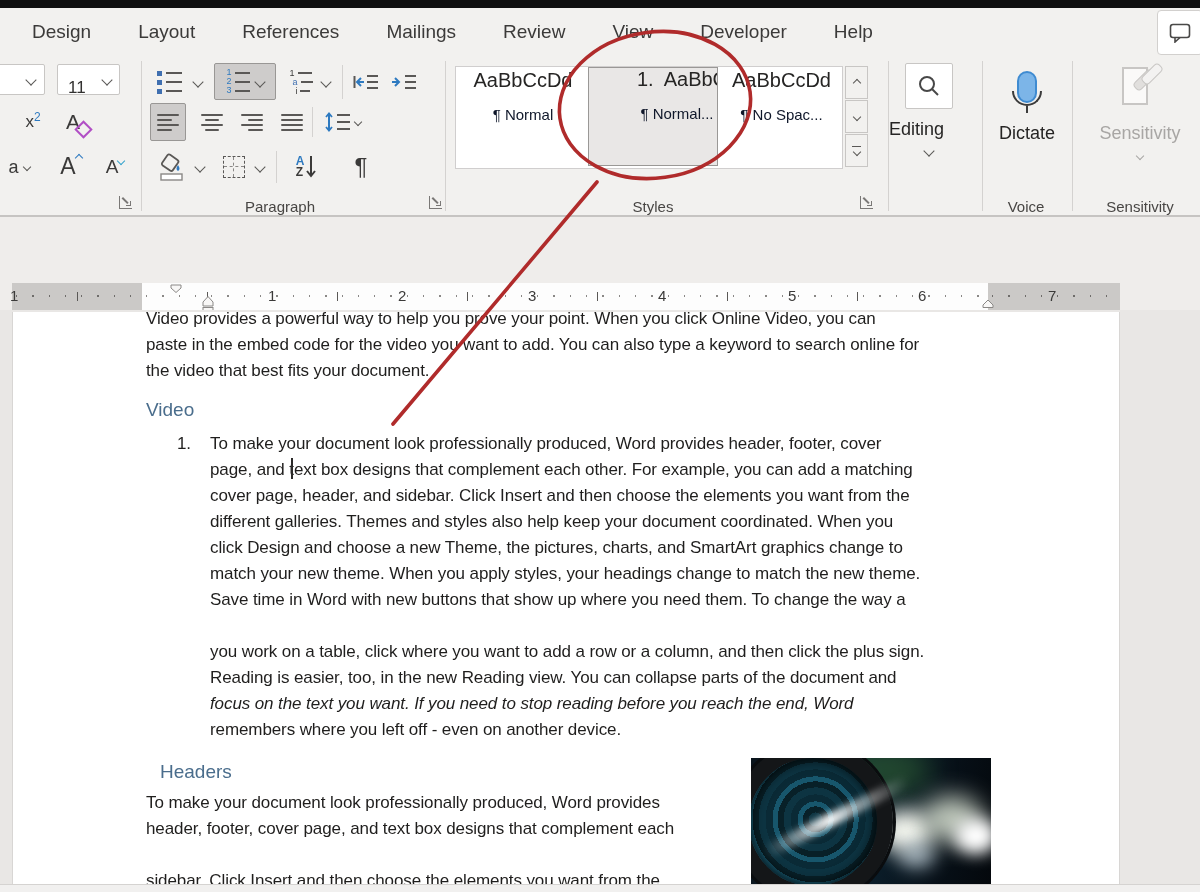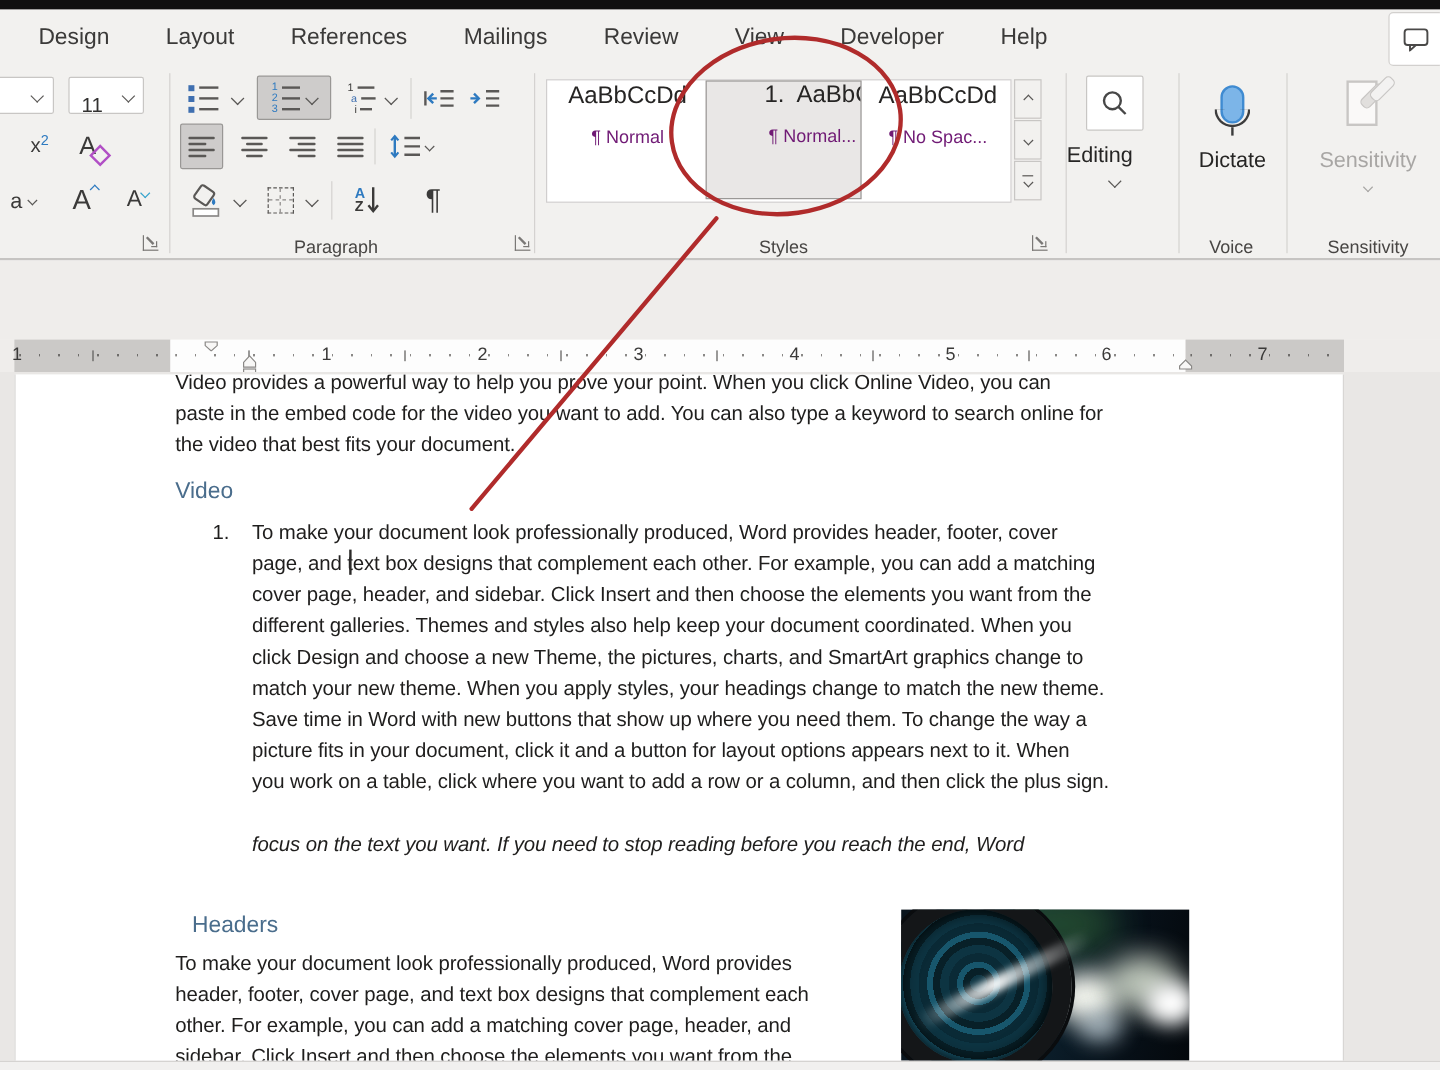--- a/index.html
+++ b/index.html
@@ -25,21 +25,21 @@
   .bars i{display:block;height:2px;background:#5a5856;border-radius:1px;}
   .bluetx{color:#2e7ac0;}
   .grouplabel{font-size:15px;color:#484644;text-align:center;}
   .lnch{width:12px;height:12px;border-left:1px solid #7a7876;border-bottom:1px solid #7a7876;}
   .lnch i{position:absolute;left:3px;top:1px;width:8px;height:1.5px;background:#7a7876;transform:rotate(45deg);transform-origin:left top;display:block;}
   .lnch u{position:absolute;right:1px;bottom:2px;width:4px;height:4px;border-right:1.5px solid #7a7876;border-bottom:1.5px solid #7a7876;display:block;}
   
   .gallery{left:455px;top:11px;width:388px;height:103px;background:#fff;border:1px solid #d0cece;box-sizing:border-box;}
   .stylecard{position:absolute;top:3px;height:95px;text-align:center;}
   .stylecard .prev{font-size:20px;color:#262524;white-space:pre;overflow:hidden;}
-  .stylecard .nm{font-size:15px;color:#701a75;margin-top:14px;white-space:nowrap;overflow:hidden;}
+  .stylecard .nm{font-size:15px;color:#0f172a;margin-top:14px;white-space:nowrap;overflow:hidden;}
   .scrollbtn{position:absolute;left:845px;width:23px;height:33px;background:#f2f1ef;border:1px solid #c8c6c4;box-sizing:border-box;display:flex;align-items:center;justify-content:center;flex-direction:column;}
   
   .ruler{left:0;top:283px;width:1200px;height:27px;background:#efedeb;}
   .rseg{position:absolute;top:0;height:27px;}
   .rnum{position:absolute;top:4px;font-size:15px;color:#3b3a39;}
   .dots{position:absolute;left:4px;right:4px;top:12px;height:2px;background:repeating-linear-gradient(to right,#8a8886 0 1.3px,transparent 1.3px 16.3px);}
   .mtick{position:absolute;top:9px;width:1px;height:9px;background:#5a5856;}
   
   .docarea{left:0;top:310px;width:1200px;height:574px;background:#e9e7e5;}
   .page{position:absolute;left:12px;top:2px;width:1108px;height:572px;background:#fff;border-left:1px solid #d8d6d4;border-right:1px solid #d8d6d4;overflow:hidden;box-sizing:border-box;}
@@ -394,30 +394,30 @@
       <div class="heading" style="left:133px;top:87px;">Video</div>
 
       <div class="dline" style="left:164px;top:119px;">1.</div>
       <div class="dline" style="left:197px;top:119px;">To make your document look professionally produced, Word provides header, footer, cover</div>
       <div class="dline" style="left:197px;top:145px;">page, and text box designs that complement each other. For example, you can add a matching</div>
       <div class="dline" style="left:197px;top:171px;">cover page, header, and sidebar. Click Insert and then choose the elements you want from the</div>
       <div class="dline" style="left:197px;top:197px;">different galleries. Themes and styles also help keep your document coordinated. When you</div>
       <div class="dline" style="left:197px;top:223px;">click Design and choose a new Theme, the pictures, charts, and SmartArt graphics change to</div>
       <div class="dline" style="left:197px;top:249px;">match your new theme. When you apply styles, your headings change to match the new theme.</div>
       <div class="dline" style="left:197px;top:275px;">Save time in Word with new buttons that show up where you need them. To change the way a</div>
-      <div class="dline" style="left:197px;top:301px;">picture fits in your document, click it and a button for layout options appears next to it. When</div>
       <div class="dline" style="left:197px;top:327px;">you work on a table, click where you want to add a row or a column, and then click the plus sign.</div>
+      <div class="dline" style="left:197px;top:353px;">Reading is easier, too, in the new Reading view. You can collapse parts of the document and</div>
       <div class="dline" style="left:197px;top:379px;font-style:italic;">focus on the text you want. If you need to stop reading before you reach the end, Word</div>
+      <div class="dline" style="left:197px;top:405px;">remembers where you left off - even on another device.</div>
 
       <span class="cursorbar" style="left:278px;top:146px;"></span>
 
       <div class="heading" style="left:147px;top:449px;">Headers</div>
       <div class="dline" style="left:133px;top:478px;">To make your document look professionally produced, Word provides</div>
       <div class="dline" style="left:133px;top:504px;">header, footer, cover page, and text box designs that complement each</div>
-      <div class="dline" style="left:133px;top:530px;">other. For example, you can add a matching cover page, header, and</div>
       <div class="dline" style="left:133px;top:556px;">sidebar. Click Insert and then choose the elements you want from the</div>
 
       <div class="lensimg">
         <div class="blob" style="left:85px;top:-14px;width:95px;height:52px;background:#2c5a32;filter:blur(14px);opacity:.7;"></div>
         <div class="blob" style="left:126px;top:52px;width:56px;height:42px;background:#f4f6ef;filter:blur(10px);"></div>
         <div class="blob" style="left:170px;top:38px;width:62px;height:46px;background:#dfe8d8;filter:blur(12px);opacity:.85;"></div>
         <div class="blob" style="left:204px;top:60px;width:42px;height:36px;background:#ffffff;filter:blur(8px);"></div>
         <div class="blob" style="left:148px;top:86px;width:36px;height:24px;background:#cfe0ea;filter:blur(9px);opacity:.7;"></div>
         <div class="lens"></div>
         <div class="glint"></div>

